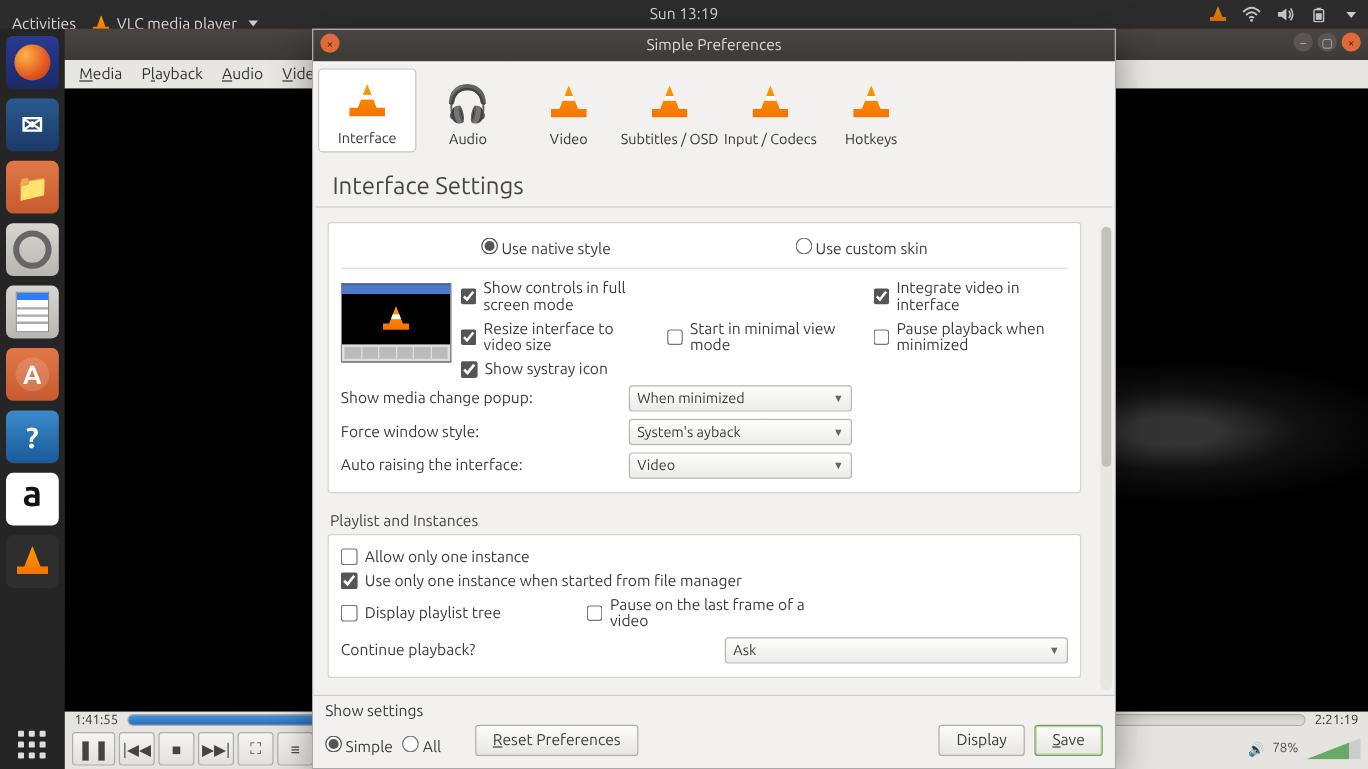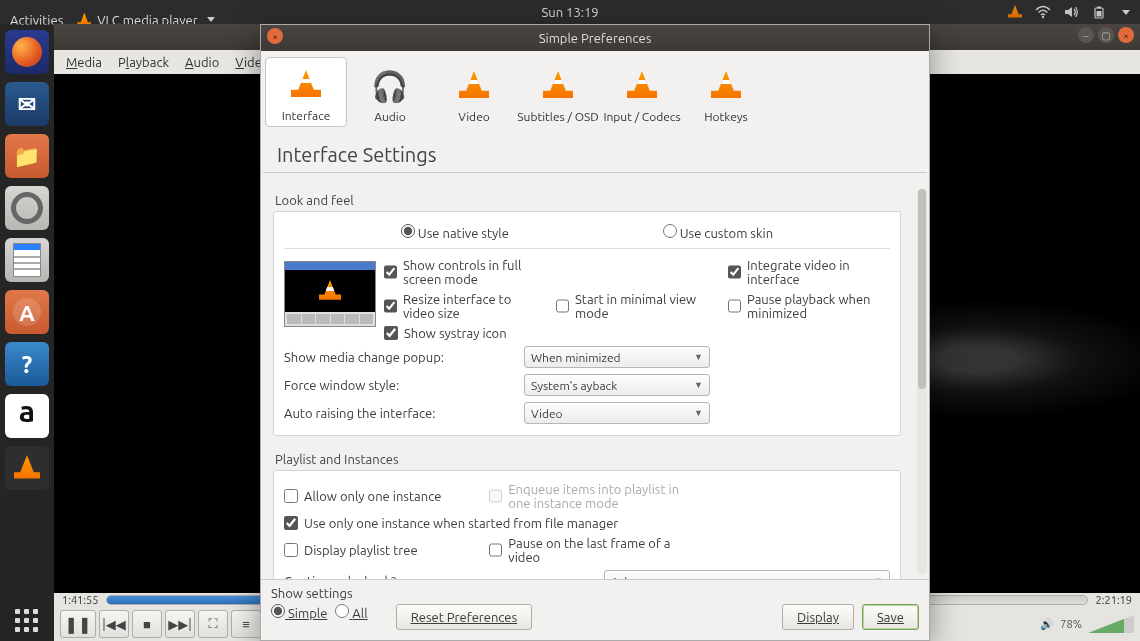--- a/index.html
+++ b/index.html
@@ -90,21 +90,21 @@
 .thumb-prev .tp-bot{height:14px;background:#e0e0e0;display:flex;gap:1px;padding:2px;}
 .thumb-prev .tp-bot span{flex:1;background:#bbb;}
 .kv{display:flex;align-items:center;padding:3px 0;gap:10px;}
 .kv .k{width:230px;font-size:13px;}
 .sel{flex:1;max-width:186px;height:22px;border:1px solid #b8b6b2;background:linear-gradient(#fdfdfc,#ececea);border-radius:3px;display:flex;align-items:center;justify-content:space-between;padding:0 6px;font-size:12px;}
 .sel .arr{font-size:9px;color:#666;}
 .wide-sel{max-width:370px;flex:1;}
 .disabled{color:#aaa;}
 .footer{border-top:1px solid #ccc;padding:6px 10px 10px;background:#f2f1ef;}
 .footer .top{display:flex;align-items:center;gap:18px;padding-bottom:4px;}
-.footer .bot{display:flex;align-items:flex-start;gap:8px;text-decoration:underline;}
+.footer .bot{display:flex;align-items:flex-end;gap:8px;}
 .btn{height:26px;padding:0 14px;border:1px solid #b0aea9;background:linear-gradient(#fdfcfa,#e8e6e2);border-radius:3px;display:flex;align-items:center;font-size:13px;}
 .btn.primary{border:1px solid #7a9f60;box-shadow:0 0 0 1px #b8d89a inset;}
 .footer .rbtns{margin-left:auto;display:flex;gap:8px;}
 .vlc-ind{width:16px;height:16px;}
 .vlc-ind::after{content:"";display:block;width:14px;height:14px;background:linear-gradient(#ff9a00,#f36f00);clip-path:polygon(50% 0,76% 66%,100% 66%,100% 90%,0 90%,0 66%,24% 66%);}
 </style>
 </head>
 <body>
 
 <div class="topbar">
@@ -255,21 +255,20 @@
         <span>Hotkeys</span>
       </div>
   </div>
   <div class="section-head">Interface Settings</div>
 
   <div class="scroll">
     <div class="scrollbar">
         <div class="thumb"></div>
       </div>
 
-    <div class="group-label">Look and feel</div>
     <div class="panel">
       <div class="radio-row">
         <label><input type="radio" checked="" style=""> <span>Use native style</span></label>
         <label><input type="radio" style=""> <span>Use custom skin</span></label>
       </div>
       <div style="overflow:hidden">
         <div class="thumb-prev">
           <div class="tp-top"></div>
             <div class="tp-mid">
               <div class="cone-ico stripe"></div>
@@ -349,26 +348,20 @@
       </div>
     </div>
 
     <div class="group-label">Playlist and Instances</div>
     <div class="panel">
       <div class="two-col">
         <div class="row">
             <label>
               <input type="checkbox" style=""> 
               <span>Allow only one instance</span>
-            </label>
-          </div>
-        <div class="row disabled">
-            <label>
-              <input type="checkbox" disabled="" style=""> 
-              <span>Enqueue items into playlist in one instance mode</span>
             </label>
           </div>
       </div>
       <div class="row">
           <label>
             <input type="checkbox" checked="" style=""> 
             <span>Use only one instance when started from file manager</span>
           </label>
         </div>
       <div class="two-col">

